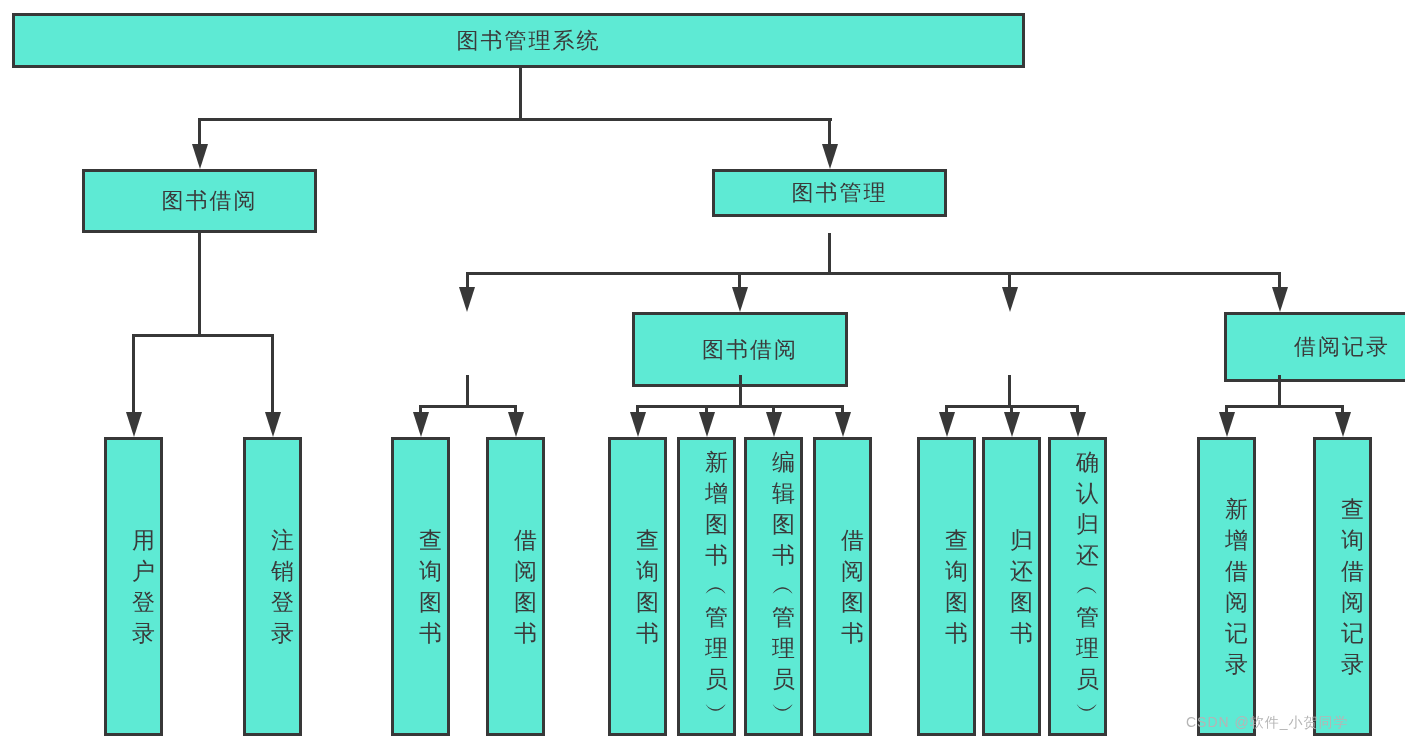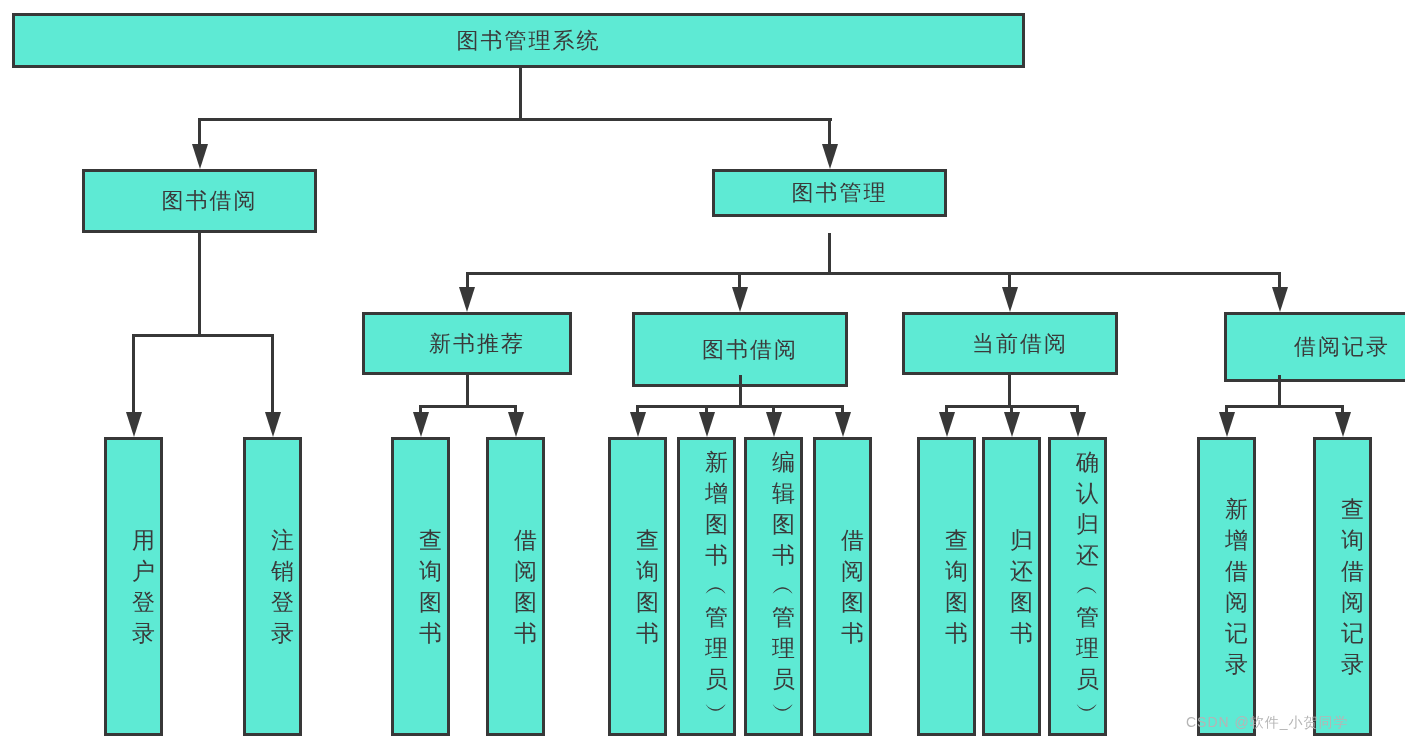--- a/index.html
+++ b/index.html
@@ -52,25 +52,23 @@
 <body>
 
 <div class="canvas" style="--line: #383838; --text: #3a3a3a; --wm: #b5b5b5; --bg: #ffffff;">
 
   <div class="node" style="left:12px;top:13px;width:1013px;height:55px">图书管理系统</div>
 
   <div class="node" style="left:82px;top:169px;width:235px;height:64px">图书借阅</div>
 
   <div class="node" style="left:712px;top:169px;width:235px;height:48px">图书管理</div>
 
-  <div class="node" style="left:362px;top:312px;width:210px;height:63px">新书推荐</div>
 
   <div class="node" style="left:632px;top:312px;width:216px;height:75px">图书借阅</div>
 
-  <div class="node" style="left:902px;top:312px;width:216px;height:63px">当前借阅</div>
 
   <div class="node" style="left:1224px;top:312px;width:216px;height:70px">借阅记录</div>
 
   <div class="node leaf" style="left:104px;top:437px;width:59px;height:299px">
     <span class="vtext">用
 户
 登
 录</span>
   </div>
   <div class="node leaf" style="left:243px;top:437px;width:59px;height:299px">

